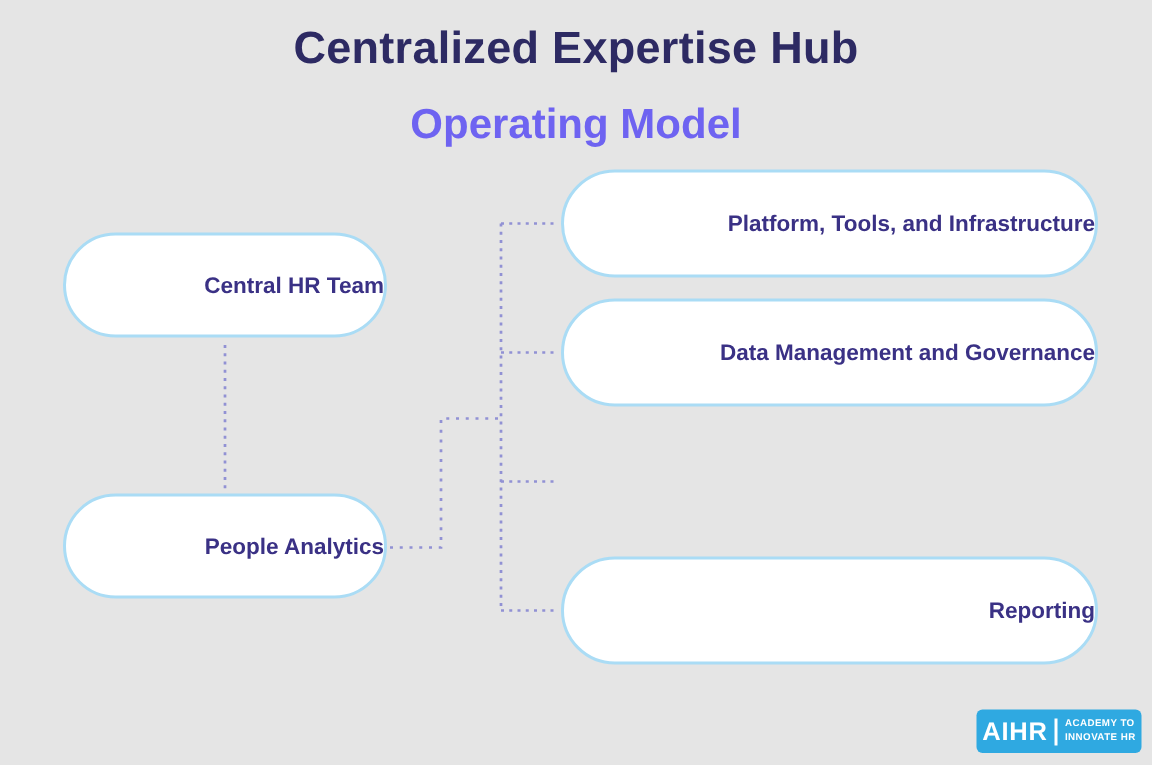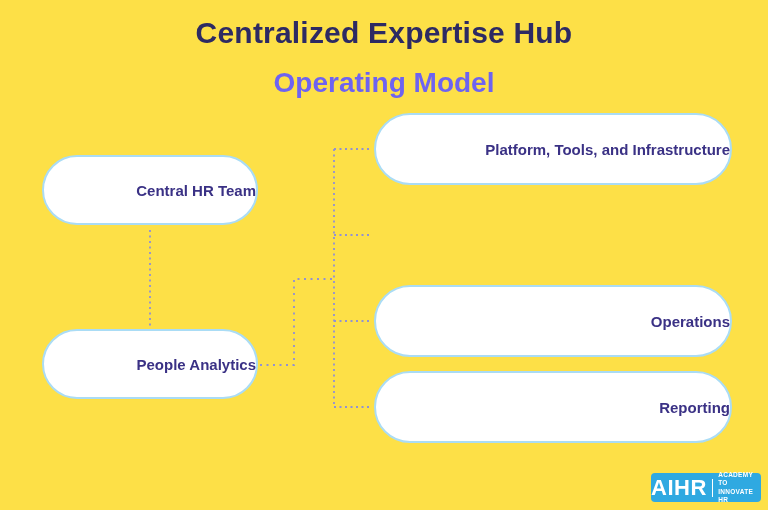--- a/index.html
+++ b/index.html
@@ -2,21 +2,21 @@
 <html><head>
 <meta charset="utf-8">
 <style>
   * { margin: 0; padding: 0; box-sizing: border-box; }
   html, body { background: #ffffff; }
   body { font-family: "Liberation Sans", sans-serif; }
   .canvas {
     position: relative;
     width: 768px;
     height: 510px;
-    background: #fde047;
+    background: #e5e5e5;
     overflow: hidden;
   }
   .title-block {
     position: absolute;
     top: 16px;
     left: 0;
     width: 768px;
     text-align: center;
   }
   .title-main {
@@ -68,21 +68,21 @@
     width: 110px;
     height: 29px;
     background: #2fa9e1;
     border-radius: 4px;
     display: flex;
     align-items: center;
     justify-content: center;
     color: #ffffff;
   }
   .logo-brand {
-    font-size: 22px;
+    font-size: 17px;
     font-weight: bold;
     letter-spacing: 0.5px;
     padding-right: 5px;
   }
   .logo-divider {
     width: 1.5px;
     height: 18px;
     background: #ffffff;
   }
   .logo-tagline {
@@ -123,24 +123,24 @@
   </div>
 
   <div class="node node-left" id="node-people-analytics">
     <span>People Analytics</span>
   </div>
 
   <div class="node node-right" id="node-platform">
     <span>Platform, Tools, and Infrastructure</span>
   </div>
 
+  <div class="node node-right" id="node-data-mgmt">
+    <span>Data Management and Governance</span>
+  </div>
 
-  <div class="node node-right" id="node-operations">
-    <span>Operations</span>
-  </div>
 
   <div class="node node-right" id="node-reporting">
     <span>Reporting</span>
   </div>
 
   <div class="logo-badge">
     <span class="logo-brand">AIHR</span>
     <span class="logo-divider"></span>
     <span class="logo-tagline">
       <span>ACADEMY TO</span><br>

